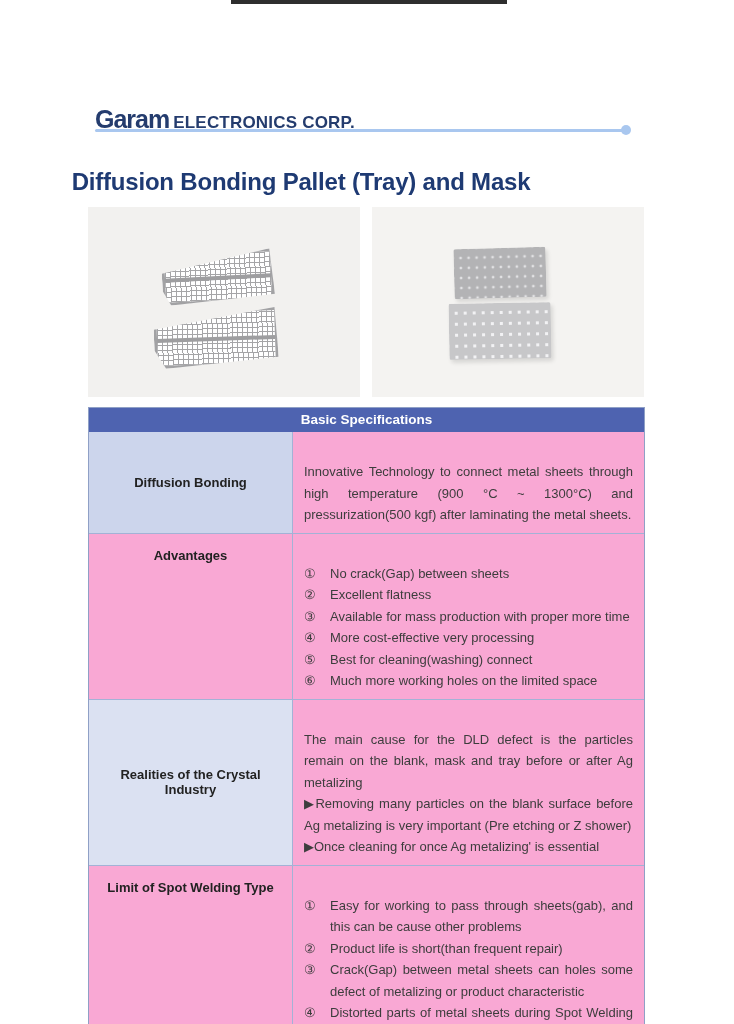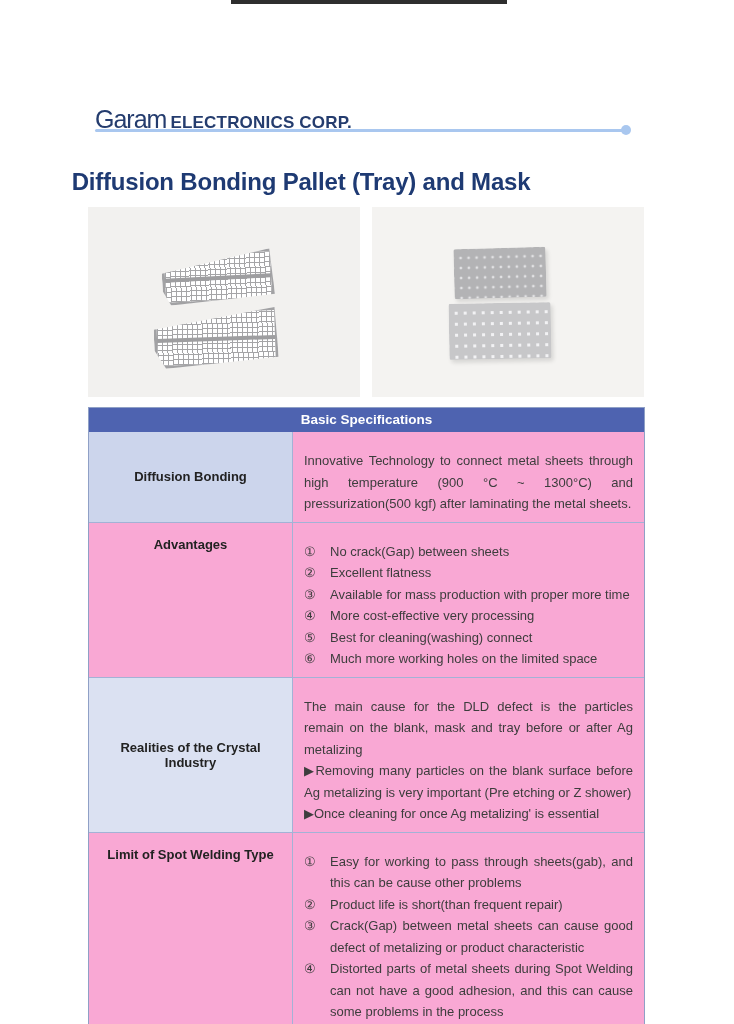--- a/index.html
+++ b/index.html
@@ -6,21 +6,21 @@
   #page {
     position:relative; width:734px; height:1024px; background:#ffffff;
     font-family:"Liberation Sans", sans-serif; color:#3d3d3d; overflow:hidden;
   }
   
   #topbar { position:absolute; left:231px; top:0; width:276px; height:4px; background:#2e2e2e; }
 
   
   #logo { position:absolute; left:95px; top:106px; height:30px; }
   .brand {
-    font-size:25px; font-weight:400; letter-spacing:-1px; color:#243c6e;
+    font-size:25px; font-weight:700; letter-spacing:-1px; color:#243c6e;
     font-family:"Liberation Sans", sans-serif; line-height:26px;
   }
   .brand-suffix { font-size:17px; font-weight:700; color:#243c6e; letter-spacing:0.2px; margin-left:4px; }
   #logo-line { position:absolute; left:95px; top:129px; width:528px; height:3px; background:#a9c7ef; border-radius:2px; }
   #logo-dot { position:absolute; left:621px; top:125px; width:10px; height:10px; border-radius:50%; background:#a9c7ef; }
 
   
   #title {
     position:absolute; left:0; top:168px; width:602px; text-align:center;
     font-size:24px; font-weight:700; color:#1e3a73; letter-spacing:-0.2px;
@@ -77,21 +77,21 @@
   .trow { display:flex; border-top:1px solid #a3b2d6; }
   .tlabel {
     width:204px; box-sizing:border-box; border-right:1px solid #a3b2d6;
     display:flex; justify-content:center; text-align:center;
     font-size:13px; font-weight:700; color:#222222; padding:14px 8px;
   }
   .vmid { align-items:center; }
   .vtop { align-items:flex-start; }
   .shade-a { background:#ccd5ec; }
   .shade-b { background:#dbe1f2; }
-  .tcell { flex:1; box-sizing:border-box; padding:18px 11px 7px 11px; font-size:13px; line-height:21.5px; }
+  .tcell { flex:1; box-sizing:border-box; padding:18px 11px 7px 11px; font-size:13px; line-height:21.5px;margin-top:11px; }
   .tcell p { margin:0; text-align:justify; }
   .item { display:flex; }
   .item .mk { width:26px; flex:0 0 26px; }
   .item .it { flex:1; text-align:justify; }
 </style>
 </head>
 <body>
 
 <div id="page">
 
@@ -177,21 +177,21 @@
         <div class="item">
             <span class="mk">①</span>
             <span class="it">Easy for working to pass through sheets(gab), and this can be cause other problems</span>
           </div>
         <div class="item">
             <span class="mk">②</span>
             <span class="it">Product life is short(than frequent repair)</span>
           </div>
         <div class="item">
             <span class="mk">③</span>
-            <span class="it">Crack(Gap) between metal sheets can cause good defect of metalizing or product characteristic</span>
+            <span class="it">Crack(Gap) between metal sheets can holes some defect of metalizing or product characteristic</span>
           </div>
         <div class="item">
             <span class="mk">④</span>
             <span class="it">Distorted parts of metal sheets during Spot Welding can not have a good adhesion, and this can cause some problems in the process</span>
           </div>
       </div>
     </div>
   </div>
 
 </div>

